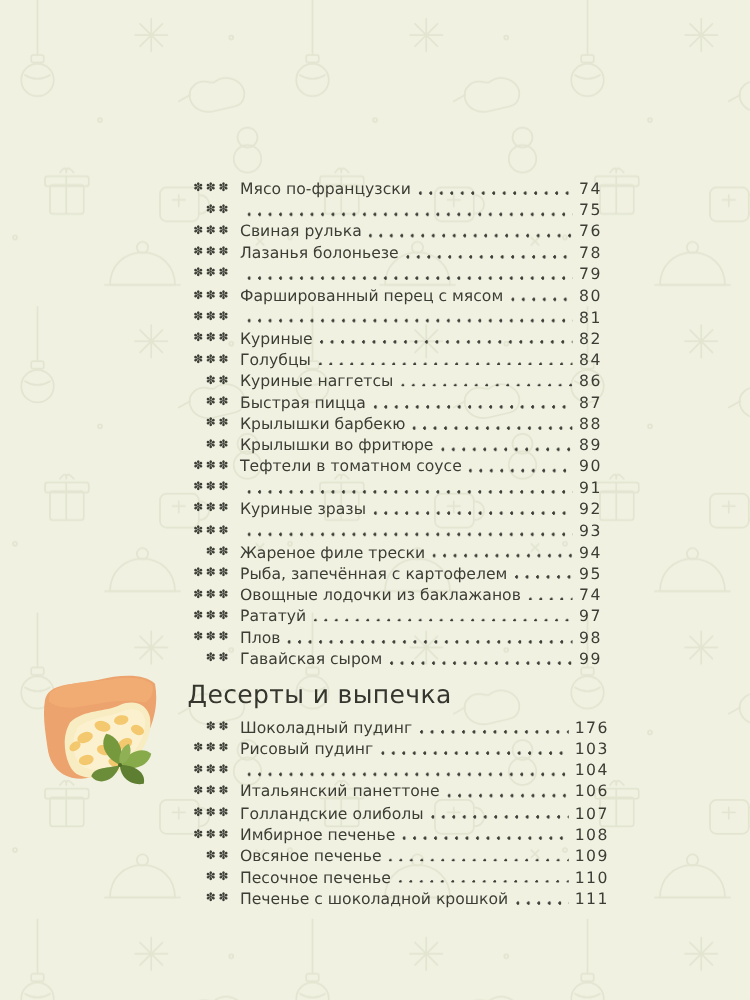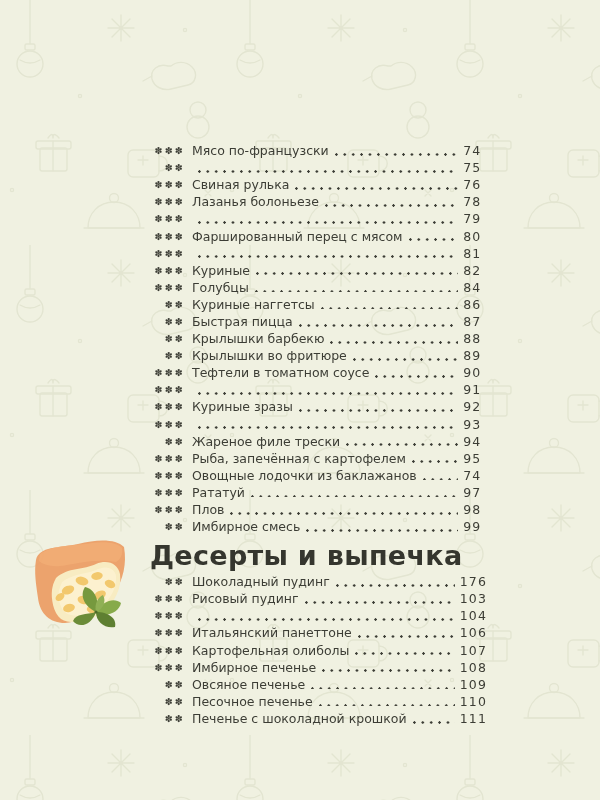--- a/index.html
+++ b/index.html
@@ -40,22 +40,22 @@
     background-repeat:repeat-x;
   }
   .pagenum{
     flex:0 0 auto;
     min-width:24px;
     text-align:left;
     letter-spacing:1.2px;
     margin-right:-1.2px;
   }
   .section-title{
-    font-size:27px;
-    font-weight:bold;
+    font-size:20px;
+    font-weight:normal;
     line-height:25px;
     margin:8px 0 5px 2px;
     letter-spacing:0.3px;
     color:var(--ink-strong,#35362e);
   }
 </style>
 </head>
 <body>
 
 <div class="page">
@@ -258,21 +258,21 @@
         <span class="pagenum">97</span>
       </div>
       <div class="toc-row">
         <span class="stars">✽✽✽</span>
         <span class="title">Плов</span>
         <span class="leader"></span>
         <span class="pagenum">98</span>
       </div>
       <div class="toc-row">
         <span class="stars">✽✽</span>
-        <span class="title">Имбирное смесь</span>
+        <span class="title">Гавайская сыром</span>
         <span class="leader"></span>
         <span class="pagenum">99</span>
       </div>
       <h2 class="section-title">Десерты и выпечка</h2>
       <div class="toc-row">
         <span class="stars">✽✽</span>
         <span class="title">Шоколадный пудинг</span>
         <span class="leader"></span>
         <span class="pagenum">176</span>
       </div>
@@ -288,21 +288,21 @@
         <span class="pagenum">104</span>
       </div>
       <div class="toc-row">
         <span class="stars">✽✽✽</span>
         <span class="title">Итальянский панеттоне</span>
         <span class="leader"></span>
         <span class="pagenum">106</span>
       </div>
       <div class="toc-row">
         <span class="stars">✽✽✽</span>
-        <span class="title">Картофельная олиболы</span>
+        <span class="title">Голландские олиболы</span>
         <span class="leader"></span>
         <span class="pagenum">107</span>
       </div>
       <div class="toc-row">
         <span class="stars">✽✽✽</span>
         <span class="title">Имбирное печенье</span>
         <span class="leader"></span>
         <span class="pagenum">108</span>
       </div>
       <div class="toc-row">

